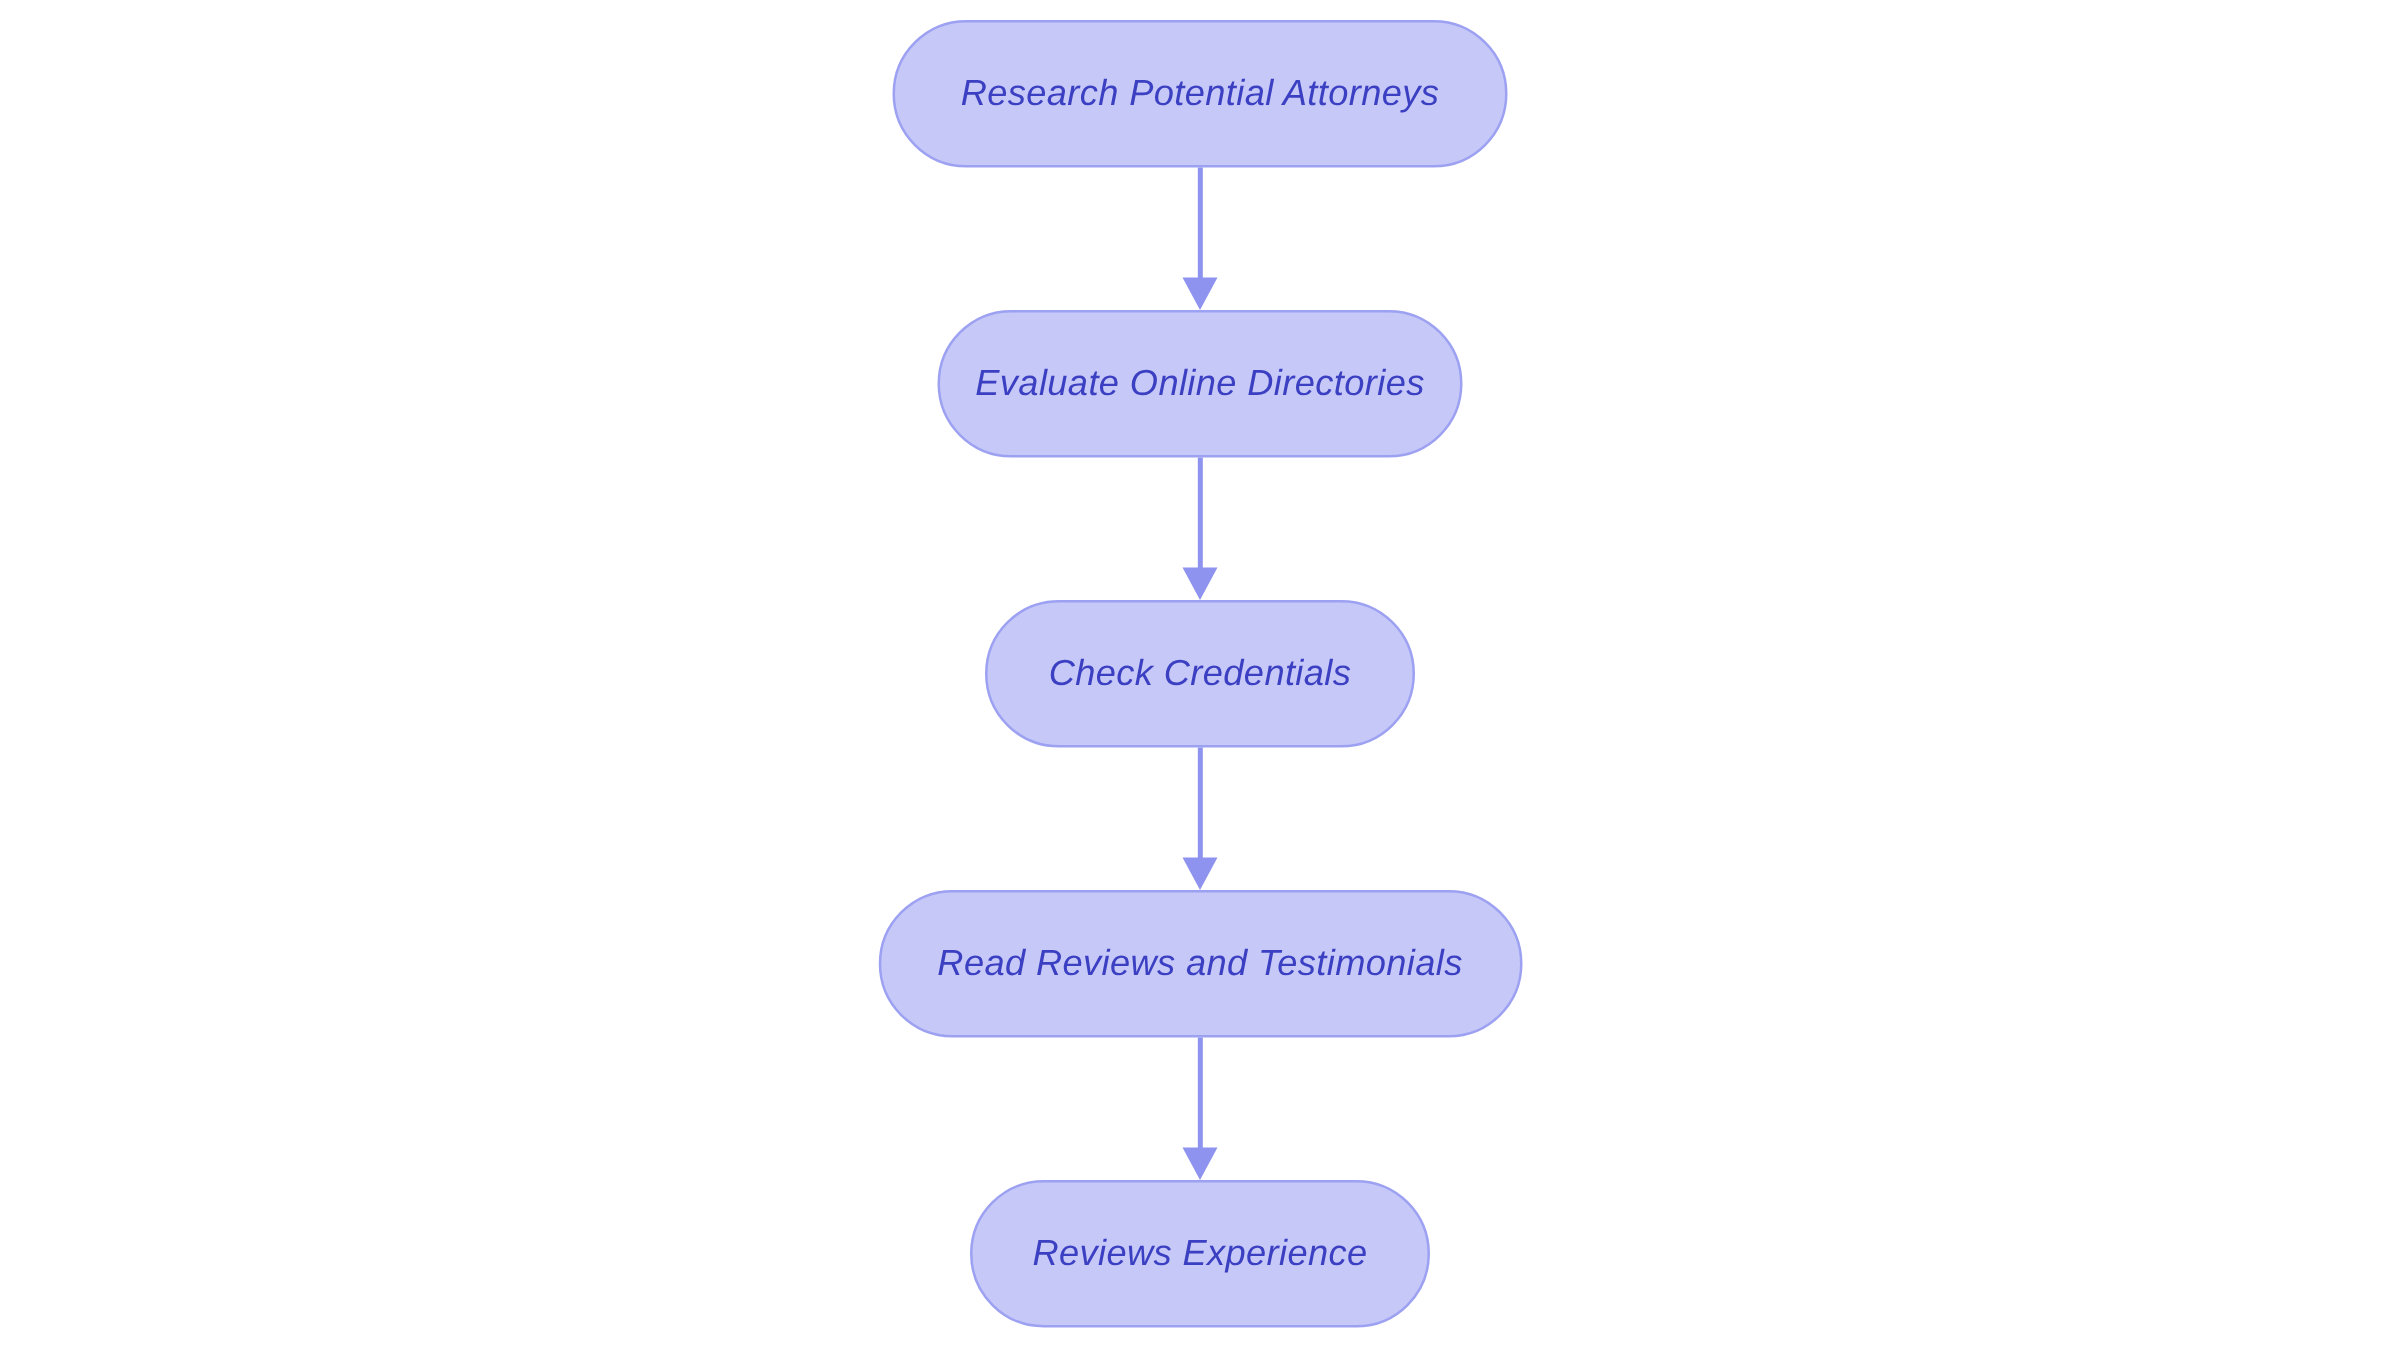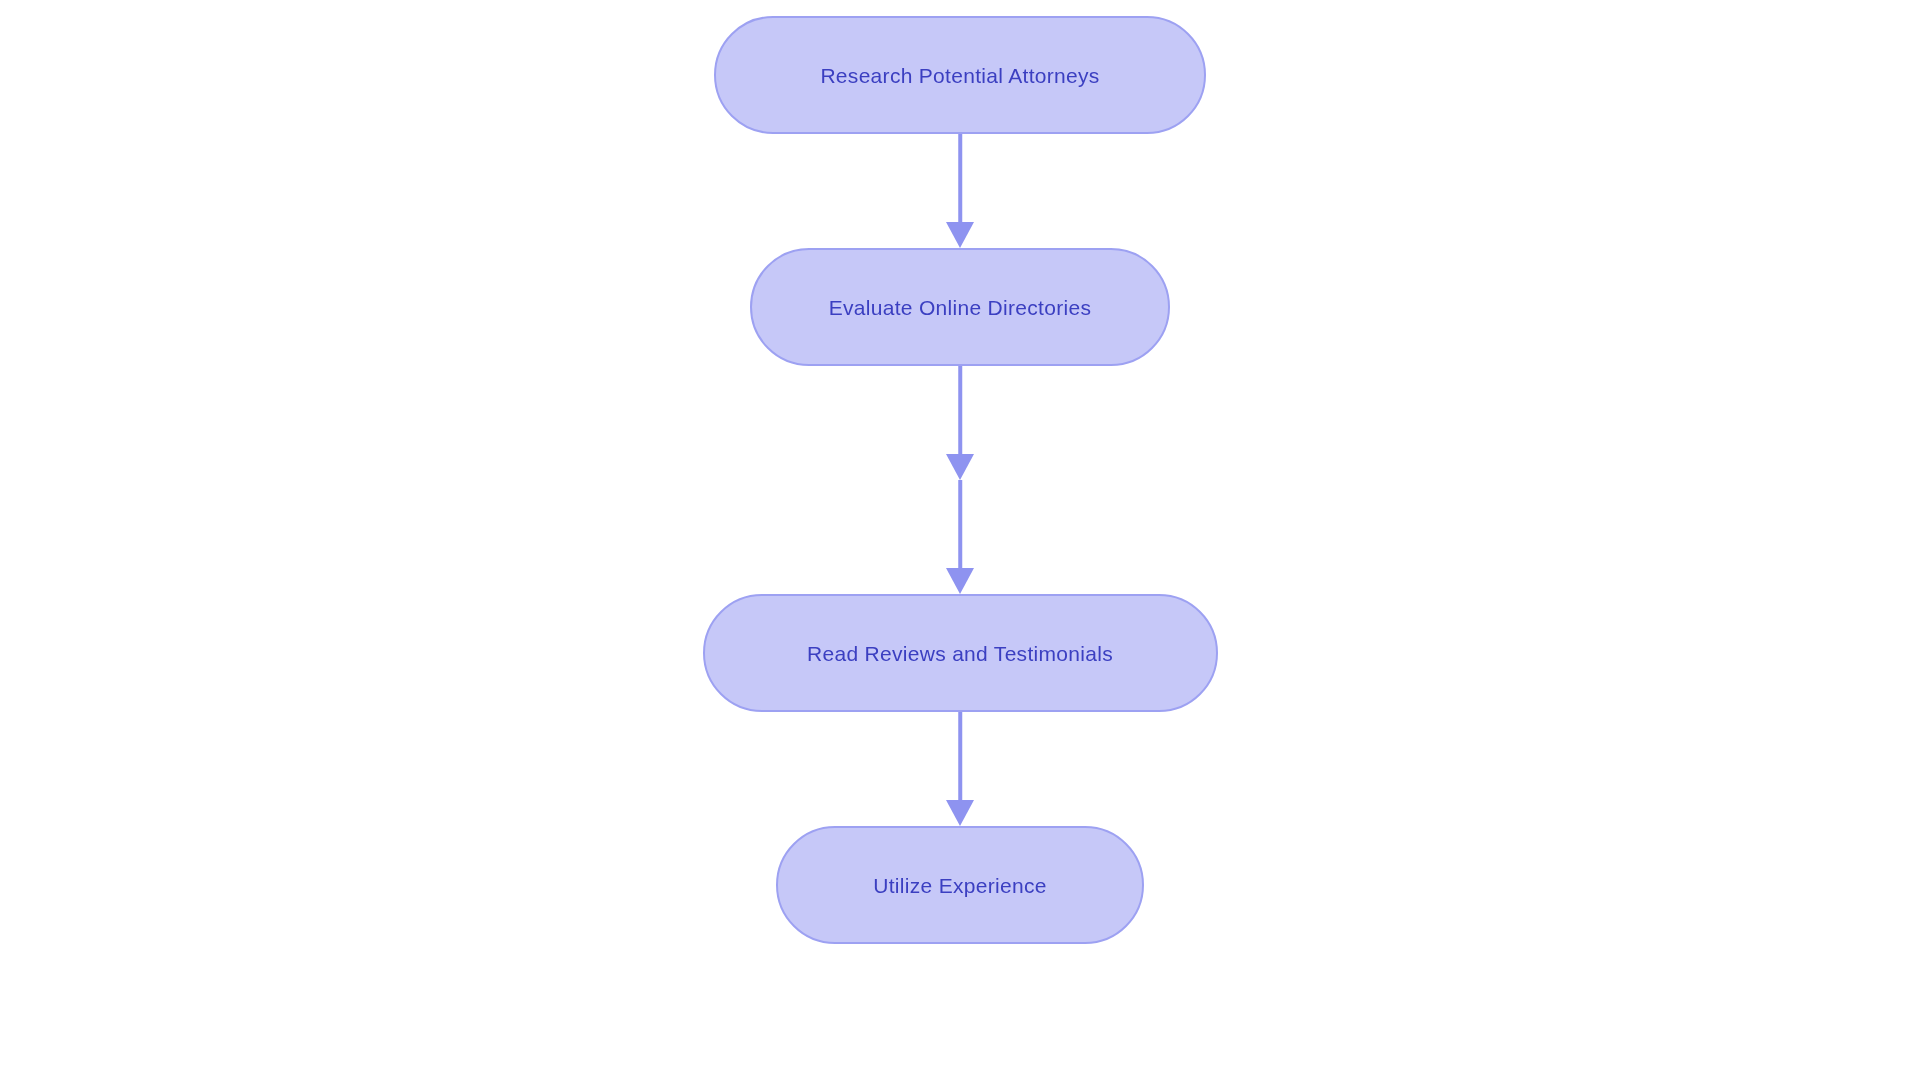--- a/index.html
+++ b/index.html
@@ -27,24 +27,25 @@
     background: var(--node-fill, #c6c8f8);
     border: 2px solid var(--node-border, #9da1f2);
     box-sizing: border-box;
     display: flex;
     align-items: center;
     justify-content: center;
     flex: 0 0 auto;
   }
   .node-label {
     color: var(--text-color, #3b3fc1);
-    font-size: 21px;
+    font-size: 29px;
     letter-spacing: 0.3px;
     white-space: nowrap;
     line-height: 1;
+    font-style: italic;
   }
   .connector {
     height: 114px;
     width: 30px;
     position: relative;
     flex: 0 0 auto;
   }
   .connector .shaft {
     position: absolute;
     left: 50%;
@@ -82,32 +83,35 @@
 
   <div class="node" style="width: 420px;">
     <span class="node-label">Evaluate Online Directories</span>
   </div>
 
   <div class="connector">
     <div class="shaft"></div>
     <div class="head"></div>
   </div>
 
+  <div class="node" style="width: 344px;">
+    <span class="node-label">Check Credentials</span>
+  </div>
 
   <div class="connector">
     <div class="shaft"></div>
     <div class="head"></div>
   </div>
 
   <div class="node" style="width: 515px;">
     <span class="node-label">Read Reviews and Testimonials</span>
   </div>
 
   <div class="connector">
     <div class="shaft"></div>
     <div class="head"></div>
   </div>
 
   <div class="node" style="width: 368px;">
-    <span class="node-label">Utilize Experience</span>
+    <span class="node-label">Reviews Experience</span>
   </div>
 
 </div>
 
 </body></html>

